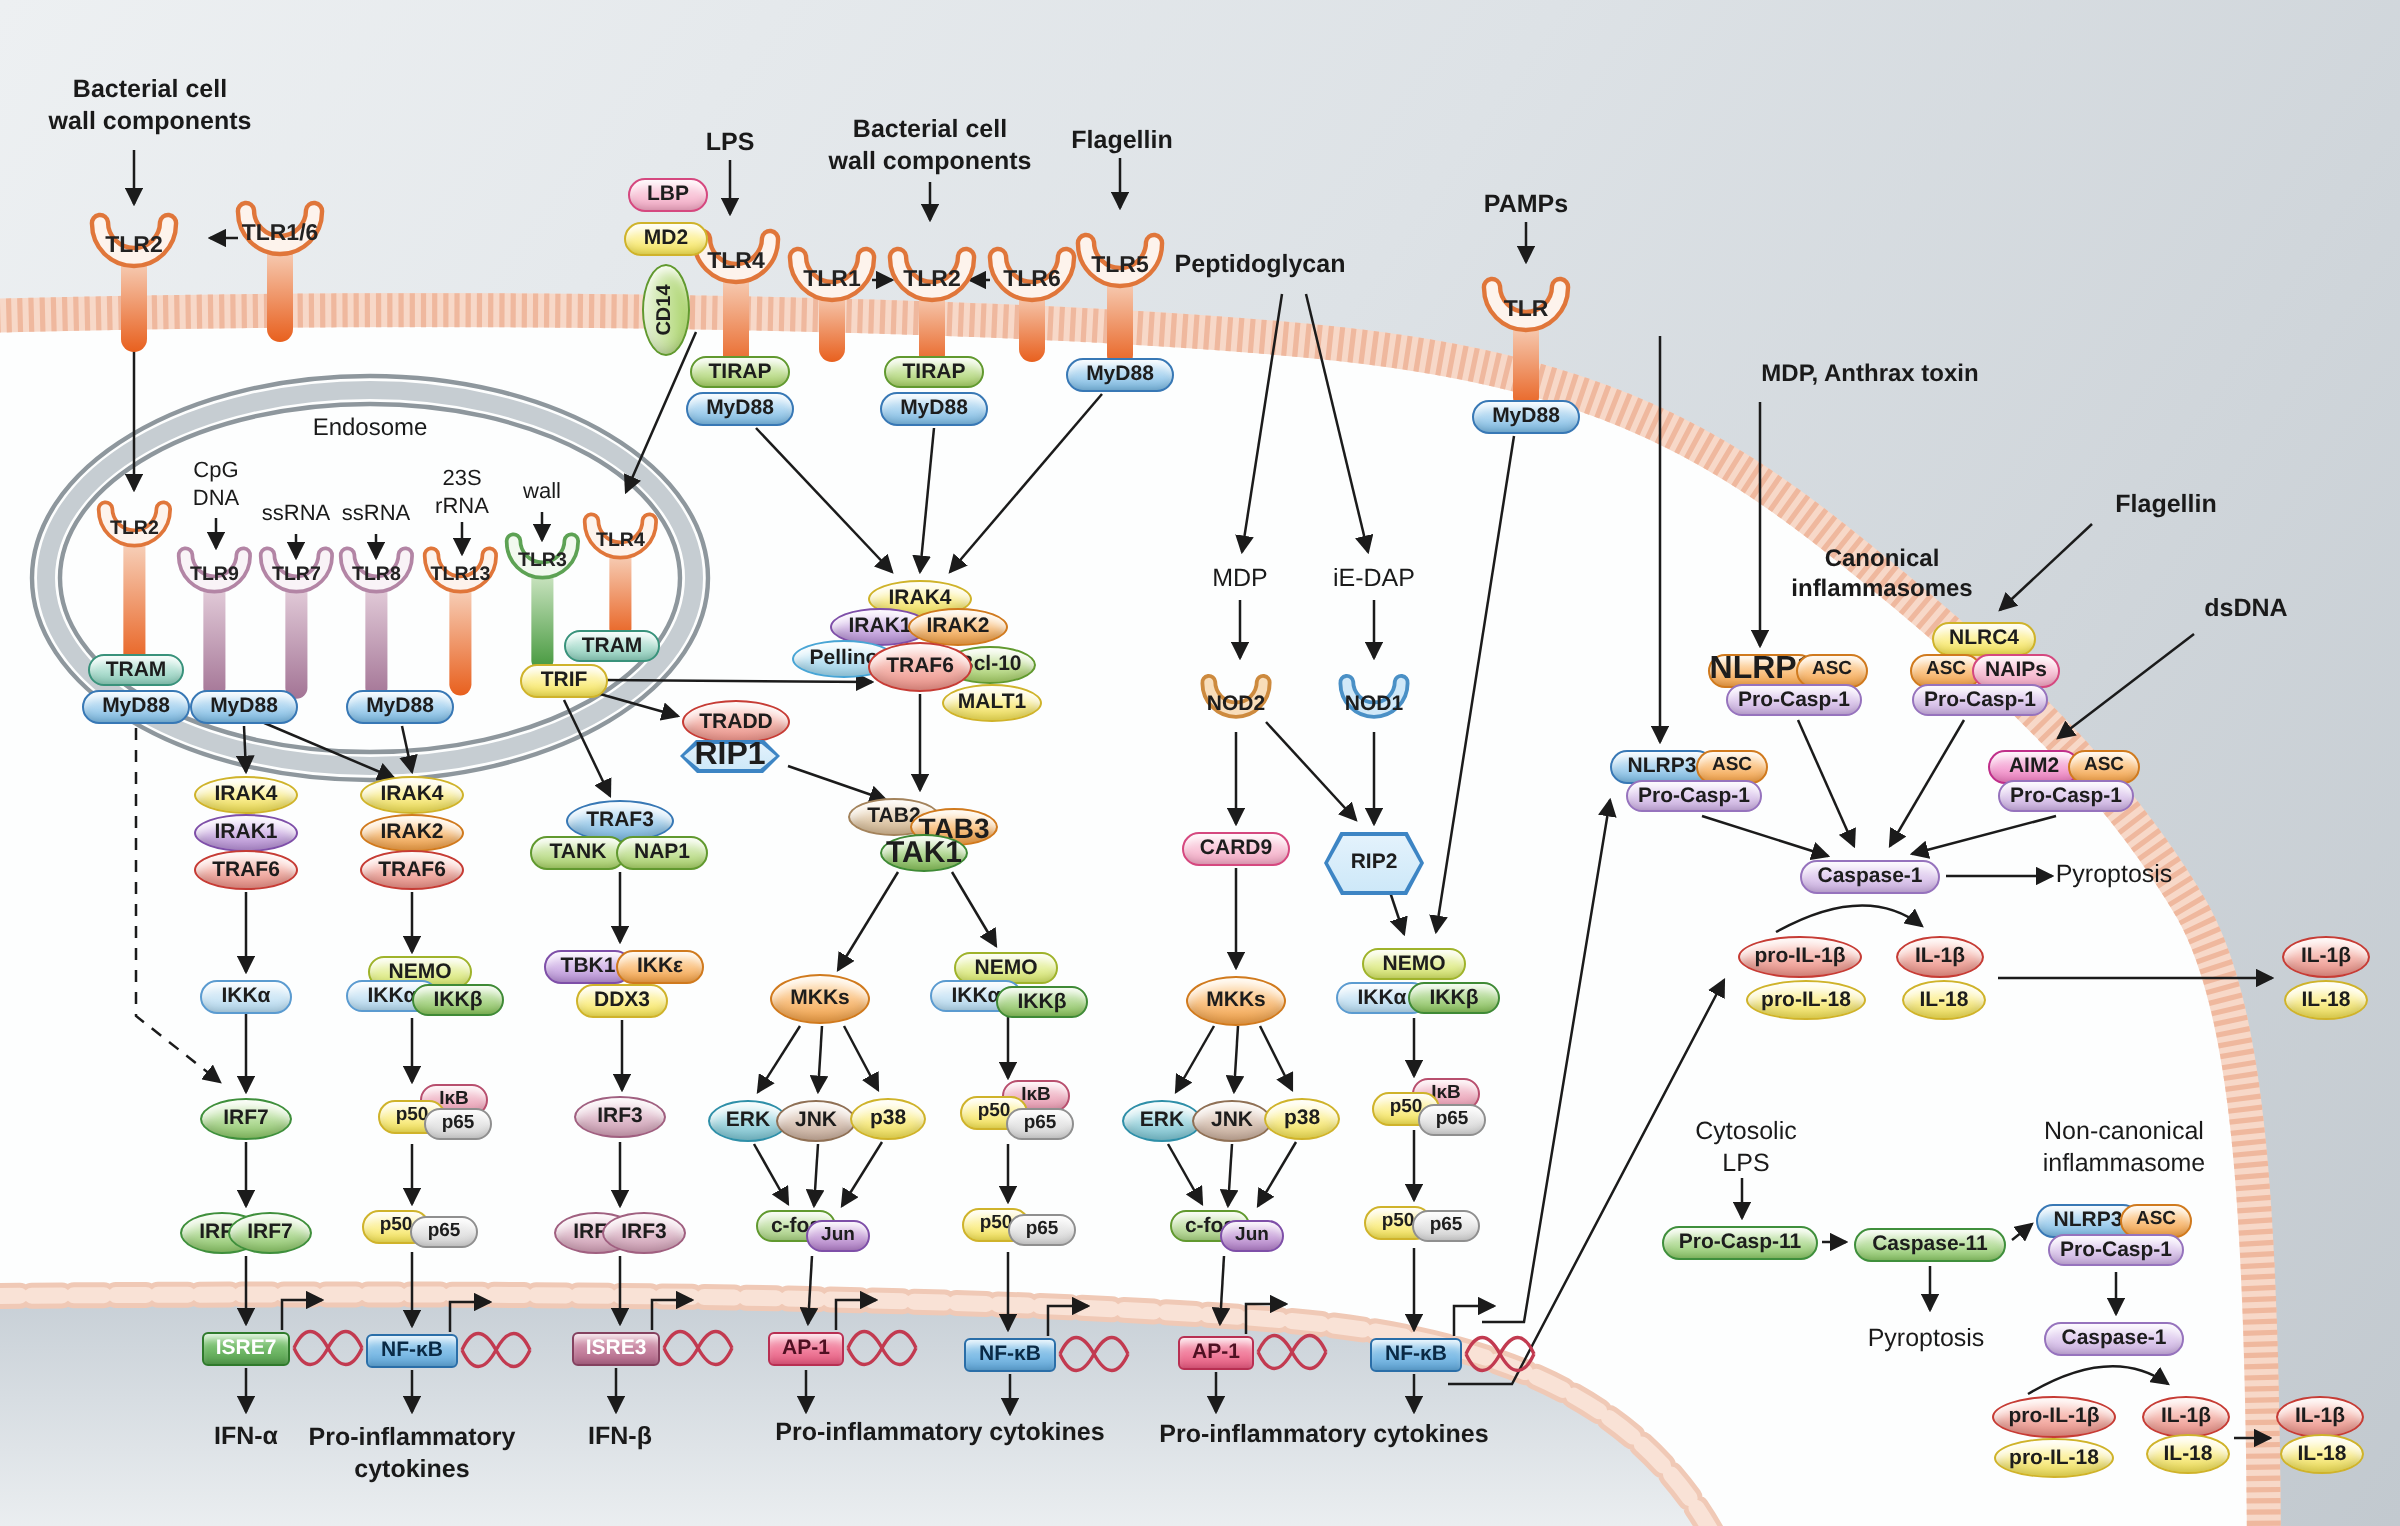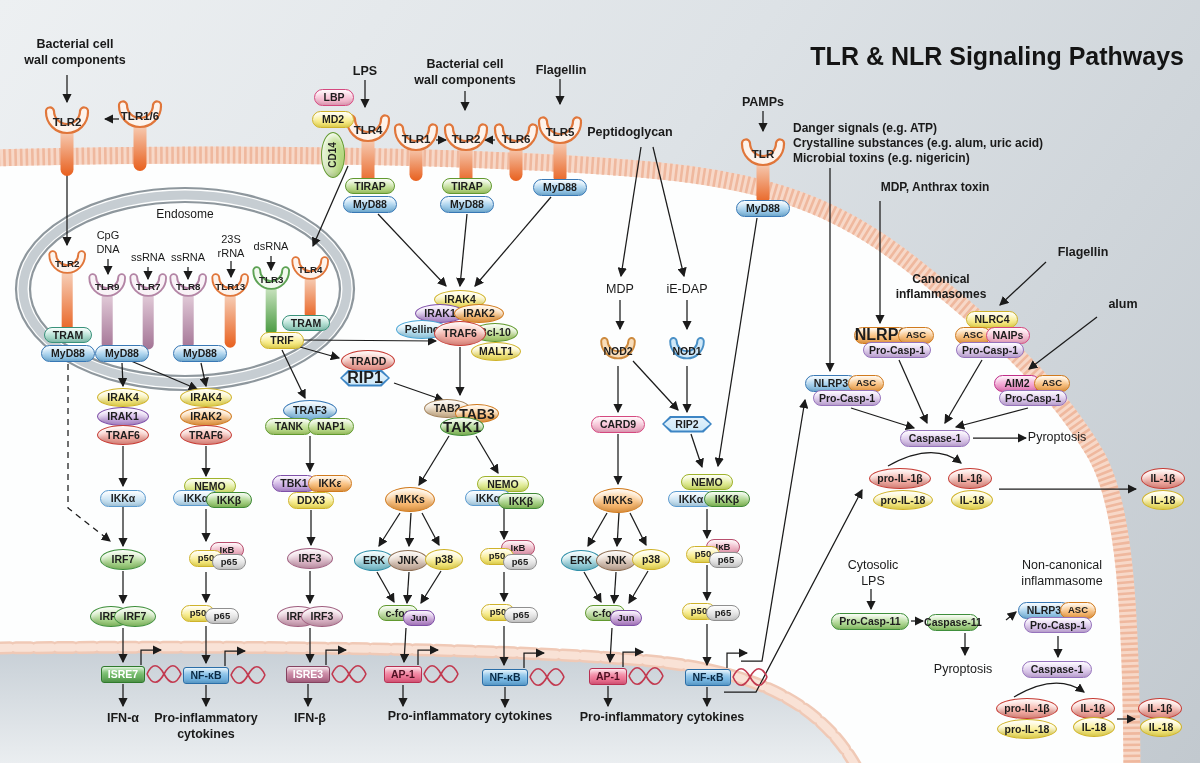--- a/index.html
+++ b/index.html
@@ -412,21 +412,21 @@
         </g>
       <text x="0" y="7" text-anchor="middle" font-size="10.5" font-weight="bold" fill="#1d1d1d">NOD2</text>
       </svg>
       <svg style="position:absolute;left:664px;top:333px;width:46px;height:34px" viewBox="-23 -15 46 34">
       <g transform="scale(0.8)">
           <path d="M -21 -8 A 21 21 0 1 0 21 -8 A 4 4 0 0 0 13 -9 A 13 13 0 1 1 -13 -9 A 4 4 0 0 0 -21 -8 Z" fill="#d0e8f8" stroke="#4a90c6" stroke-width="2.4"></path>
         </g>
       <text x="0" y="7" text-anchor="middle" font-size="10.5" font-weight="bold" fill="#1d1d1d">NOD1</text>
       </svg>
       <div class="node pill" style="left:591px;top:415.5px;width:54px;height:17px;font-size:10.5px;background:linear-gradient(180deg,#fde6ee,#f5aac6);border-color:#d5487f">CARD9</div>
-      <div class="node" style="left:662px;top:415.5px;width:50px;height:17px;font-size:10.5px">
+      <div class="node" style="left:662px;top:415.5px;width:50px;height:32px;font-size:10.5px">
       <div class="hex-clip" style="position:absolute;inset:0;background:#3d85c4"></div>
       <div class="hex-clip" style="position:absolute;inset:2px;background:linear-gradient(180deg,#e3f2fc,#cde8f8)"></div>
       <span style="position:relative">RIP2</span>
       </div>
       <div class="node ellipse" style="left:593px;top:487.5px;width:50px;height:25px;font-size:10.5px;background:linear-gradient(180deg,#ffeacd,#f6a44a);border-color:#d07a1e">MKKs</div>
       <div class="node ellipse" style="left:561px;top:549.5px;width:40px;height:21px;font-size:10.5px;background:linear-gradient(180deg,#def3f5,#7ec7d5);border-color:#2f8fa8">ERK</div>
       <div class="node ellipse" style="left:596px;top:549.5px;width:40px;height:21px;font-size:10.5px;background:linear-gradient(180deg,#f3e9e1,#ccb19f);border-color:#8f7055">JNK</div>
       <div class="node ellipse" style="left:632px;top:548.5px;width:38px;height:21px;font-size:10.5px;background:linear-gradient(180deg,#fffbe2,#f8e75a);border-color:#cfb32b">p38</div>
       <div class="node pill" style="left:585px;top:605px;width:40px;height:16px;font-size:10.5px;background:linear-gradient(180deg,#e6f3da,#abd485);border-color:#61992f">c-fos</div>
       <div class="node pill" style="left:610px;top:610px;width:32px;height:16px;font-size:9.5px;background:linear-gradient(180deg,#eadaf1,#b684cd);border-color:#7e4fa8">Jun</div>
@@ -452,21 +452,21 @@
       <div class="node pill" style="left:1034px;top:374.5px;width:36px;height:17px;font-size:9.5px;background:linear-gradient(180deg,#ffeacd,#f6a44a);border-color:#d07a1e">ASC</div>
       <div class="node pill" style="left:999px;top:390px;width:68px;height:16px;font-size:10.5px;background:linear-gradient(180deg,#f4ecfa,#cfb3e5);border-color:#9673bd">Pro-Casp-1</div>
       <div class="node pill" style="left:900px;top:429.5px;width:70px;height:17px;font-size:10.5px;background:linear-gradient(180deg,#f4ecfa,#cfb3e5);border-color:#9673bd">Caspase-1</div>
       <div class="node ellipse" style="left:869px;top:467.5px;width:62px;height:21px;font-size:10.5px;background:linear-gradient(180deg,#fde2dc,#f0948a);border-color:#c63c35">pro-IL-1β</div>
       <div class="node ellipse" style="left:873px;top:490px;width:60px;height:20px;font-size:10.5px;background:linear-gradient(180deg,#fffbe2,#f8e75a);border-color:#cfb32b">pro-IL-18</div>
       <div class="node ellipse" style="left:948px;top:467.5px;width:44px;height:21px;font-size:10.5px;background:linear-gradient(180deg,#fde2dc,#f0948a);border-color:#c63c35">IL-1β</div>
       <div class="node ellipse" style="left:951px;top:490px;width:42px;height:20px;font-size:10.5px;background:linear-gradient(180deg,#fffbe2,#f8e75a);border-color:#cfb32b">IL-18</div>
       <div class="node ellipse" style="left:1141px;top:467.5px;width:44px;height:21px;font-size:10.5px;background:linear-gradient(180deg,#fde2dc,#f0948a);border-color:#c63c35">IL-1β</div>
       <div class="node ellipse" style="left:1142px;top:490px;width:42px;height:20px;font-size:10.5px;background:linear-gradient(180deg,#fffbe2,#f8e75a);border-color:#cfb32b">IL-18</div>
       <div class="node pill" style="left:831px;top:612.5px;width:78px;height:17px;font-size:10.5px;background:linear-gradient(180deg,#e8f5dc,#90cb6c);border-color:#3f8f3c">Pro-Casp-11</div>
-      <div class="node pill" style="left:927px;top:613.5px;width:52px;height:17px;font-size:10.5px;background:linear-gradient(180deg,#e8f5dc,#90cb6c);border-color:#3f8f3c">Caspase-11</div>
+      <div class="node pill" style="left:927px;top:613.5px;width:76px;height:17px;font-size:10.5px;background:linear-gradient(180deg,#e8f5dc,#90cb6c);border-color:#3f8f3c">Caspase-11</div>
       <div class="node pill" style="left:1018px;top:601.5px;width:52px;height:17px;font-size:10.5px;background:linear-gradient(180deg,#e2f1fb,#7fbde6);border-color:#3878b5">NLRP3</div>
       <div class="node pill" style="left:1060px;top:601.5px;width:36px;height:17px;font-size:9.5px;background:linear-gradient(180deg,#ffeacd,#f6a44a);border-color:#d07a1e">ASC</div>
       <div class="node pill" style="left:1024px;top:617px;width:68px;height:16px;font-size:10.5px;background:linear-gradient(180deg,#f4ecfa,#cfb3e5);border-color:#9673bd">Pro-Casp-1</div>
       <div class="node pill" style="left:1022px;top:660.5px;width:70px;height:17px;font-size:10.5px;background:linear-gradient(180deg,#f4ecfa,#cfb3e5);border-color:#9673bd">Caspase-1</div>
       <div class="node ellipse" style="left:996px;top:697.5px;width:62px;height:21px;font-size:10.5px;background:linear-gradient(180deg,#fde2dc,#f0948a);border-color:#c63c35">pro-IL-1β</div>
       <div class="node ellipse" style="left:997px;top:719px;width:60px;height:20px;font-size:10.5px;background:linear-gradient(180deg,#fffbe2,#f8e75a);border-color:#cfb32b">pro-IL-18</div>
       <div class="node ellipse" style="left:1071px;top:697.5px;width:44px;height:21px;font-size:10.5px;background:linear-gradient(180deg,#fde2dc,#f0948a);border-color:#c63c35">IL-1β</div>
       <div class="node ellipse" style="left:1073px;top:717px;width:42px;height:20px;font-size:10.5px;background:linear-gradient(180deg,#fffbe2,#f8e75a);border-color:#cfb32b">IL-18</div>
       <div class="node ellipse" style="left:1138px;top:697.5px;width:44px;height:21px;font-size:10.5px;background:linear-gradient(180deg,#fde2dc,#f0948a);border-color:#c63c35">IL-1β</div>
       <div class="node ellipse" style="left:1140px;top:717px;width:42px;height:20px;font-size:10.5px;background:linear-gradient(180deg,#fffbe2,#f8e75a);border-color:#cfb32b">IL-18</div>
@@ -477,46 +477,42 @@
       <div class="node pill gene" style="left:482px;top:668.5px;width:46px;height:17px;font-size:10.5px;background:linear-gradient(180deg,#a8d5f1,#63abde);border-color:#2a6ea8;color:#0a2a45">NF-κB</div>
       <div class="node pill gene" style="left:589px;top:667.5px;width:38px;height:17px;font-size:10.5px;background:linear-gradient(180deg,#f7aabd,#eb5d83);border-color:#b82f52;color:#4f1022">AP-1</div>
       <div class="node pill gene" style="left:685px;top:668.5px;width:46px;height:17px;font-size:10.5px;background:linear-gradient(180deg,#a8d5f1,#63abde);border-color:#2a6ea8;color:#0a2a45">NF-κB</div>
       <div class="lbl" style="left:75px;top:53px;font-size:12.5px;font-weight:700">Bacterial cell
 wall components</div>
       <div class="lbl" style="left:365px;top:72px;font-size:12.5px;font-weight:700">LPS</div>
       <div class="lbl" style="left:465px;top:73px;font-size:12.5px;font-weight:700">Bacterial cell
 wall components</div>
       <div class="lbl" style="left:561px;top:71px;font-size:12.5px;font-weight:700">Flagellin</div>
       <div class="lbl" style="left:763px;top:103px;font-size:12.5px;font-weight:700">PAMPs</div>
-      <div class="lbl left" style="left:793px;top:143px;font-size:12px;font-weight:700">Danger signals (e.g. ATP)
-Crystalline substances (e.g. alum, uric acid)
-Microbial toxins (e.g. nigericin)</div>
       <div class="lbl" style="left:935px;top:187px;font-size:12px;font-weight:700">MDP, Anthrax toxin</div>
       <div class="lbl" style="left:630px;top:133px;font-size:12.5px;font-weight:700">Peptidoglycan</div>
       <div class="lbl" style="left:185px;top:214px;font-size:12px;font-weight:400">Endosome</div>
       <div class="lbl" style="left:108px;top:243px;font-size:11px;font-weight:400">CpG
 DNA</div>
       <div class="lbl" style="left:148px;top:258px;font-size:11px;font-weight:400">ssRNA</div>
       <div class="lbl" style="left:188px;top:258px;font-size:11px;font-weight:400">ssRNA</div>
       <div class="lbl" style="left:231px;top:247px;font-size:11px;font-weight:400">23S
 rRNA</div>
-      <div class="lbl" style="left:271px;top:247px;font-size:11px;font-weight:400">dsRNA</div>
+      <div class="lbl" style="left:271px;top:247px;font-size:11px;font-weight:400">wall</div>
       <div class="lbl" style="left:620px;top:290px;font-size:12.5px;font-weight:400">MDP</div>
       <div class="lbl" style="left:687px;top:290px;font-size:12.5px;font-weight:400">iE-DAP</div>
       <div class="lbl" style="left:941px;top:287px;font-size:12px;font-weight:700">Canonical
 inflammasomes</div>
       <div class="lbl" style="left:1083px;top:253px;font-size:12.5px;font-weight:700">Flagellin</div>
-      <div class="lbl" style="left:1123px;top:305px;font-size:12.5px;font-weight:700">alum</div>
+      <div class="lbl" style="left:1123px;top:305px;font-size:12.5px;font-weight:700">dsDNA</div>
       <div class="lbl" style="left:1057px;top:438px;font-size:12.5px;font-weight:400">Pyroptosis</div>
       <div class="lbl" style="left:873px;top:574px;font-size:12.5px;font-weight:400">Cytosolic
 LPS</div>
       <div class="lbl" style="left:1062px;top:574px;font-size:12.5px;font-weight:400">Non-canonical
 inflammasome</div>
       <div class="lbl" style="left:963px;top:670px;font-size:12.5px;font-weight:400">Pyroptosis</div>
       <div class="lbl" style="left:123px;top:719px;font-size:12.5px;font-weight:700">IFN-α</div>
       <div class="lbl" style="left:206px;top:727px;font-size:12.5px;font-weight:700">Pro-inflammatory
 cytokines</div>
       <div class="lbl" style="left:310px;top:719px;font-size:12.5px;font-weight:700">IFN-β</div>
       <div class="lbl" style="left:470px;top:717px;font-size:12.5px;font-weight:700">Pro-inflammatory cytokines</div>
       <div class="lbl" style="left:662px;top:718px;font-size:12.5px;font-weight:700">Pro-inflammatory cytokines</div>
     </div>
-  <div class="title">TLR &amp; NLR Signaling Pathways</div>
 </div>
 
 </body></html>

